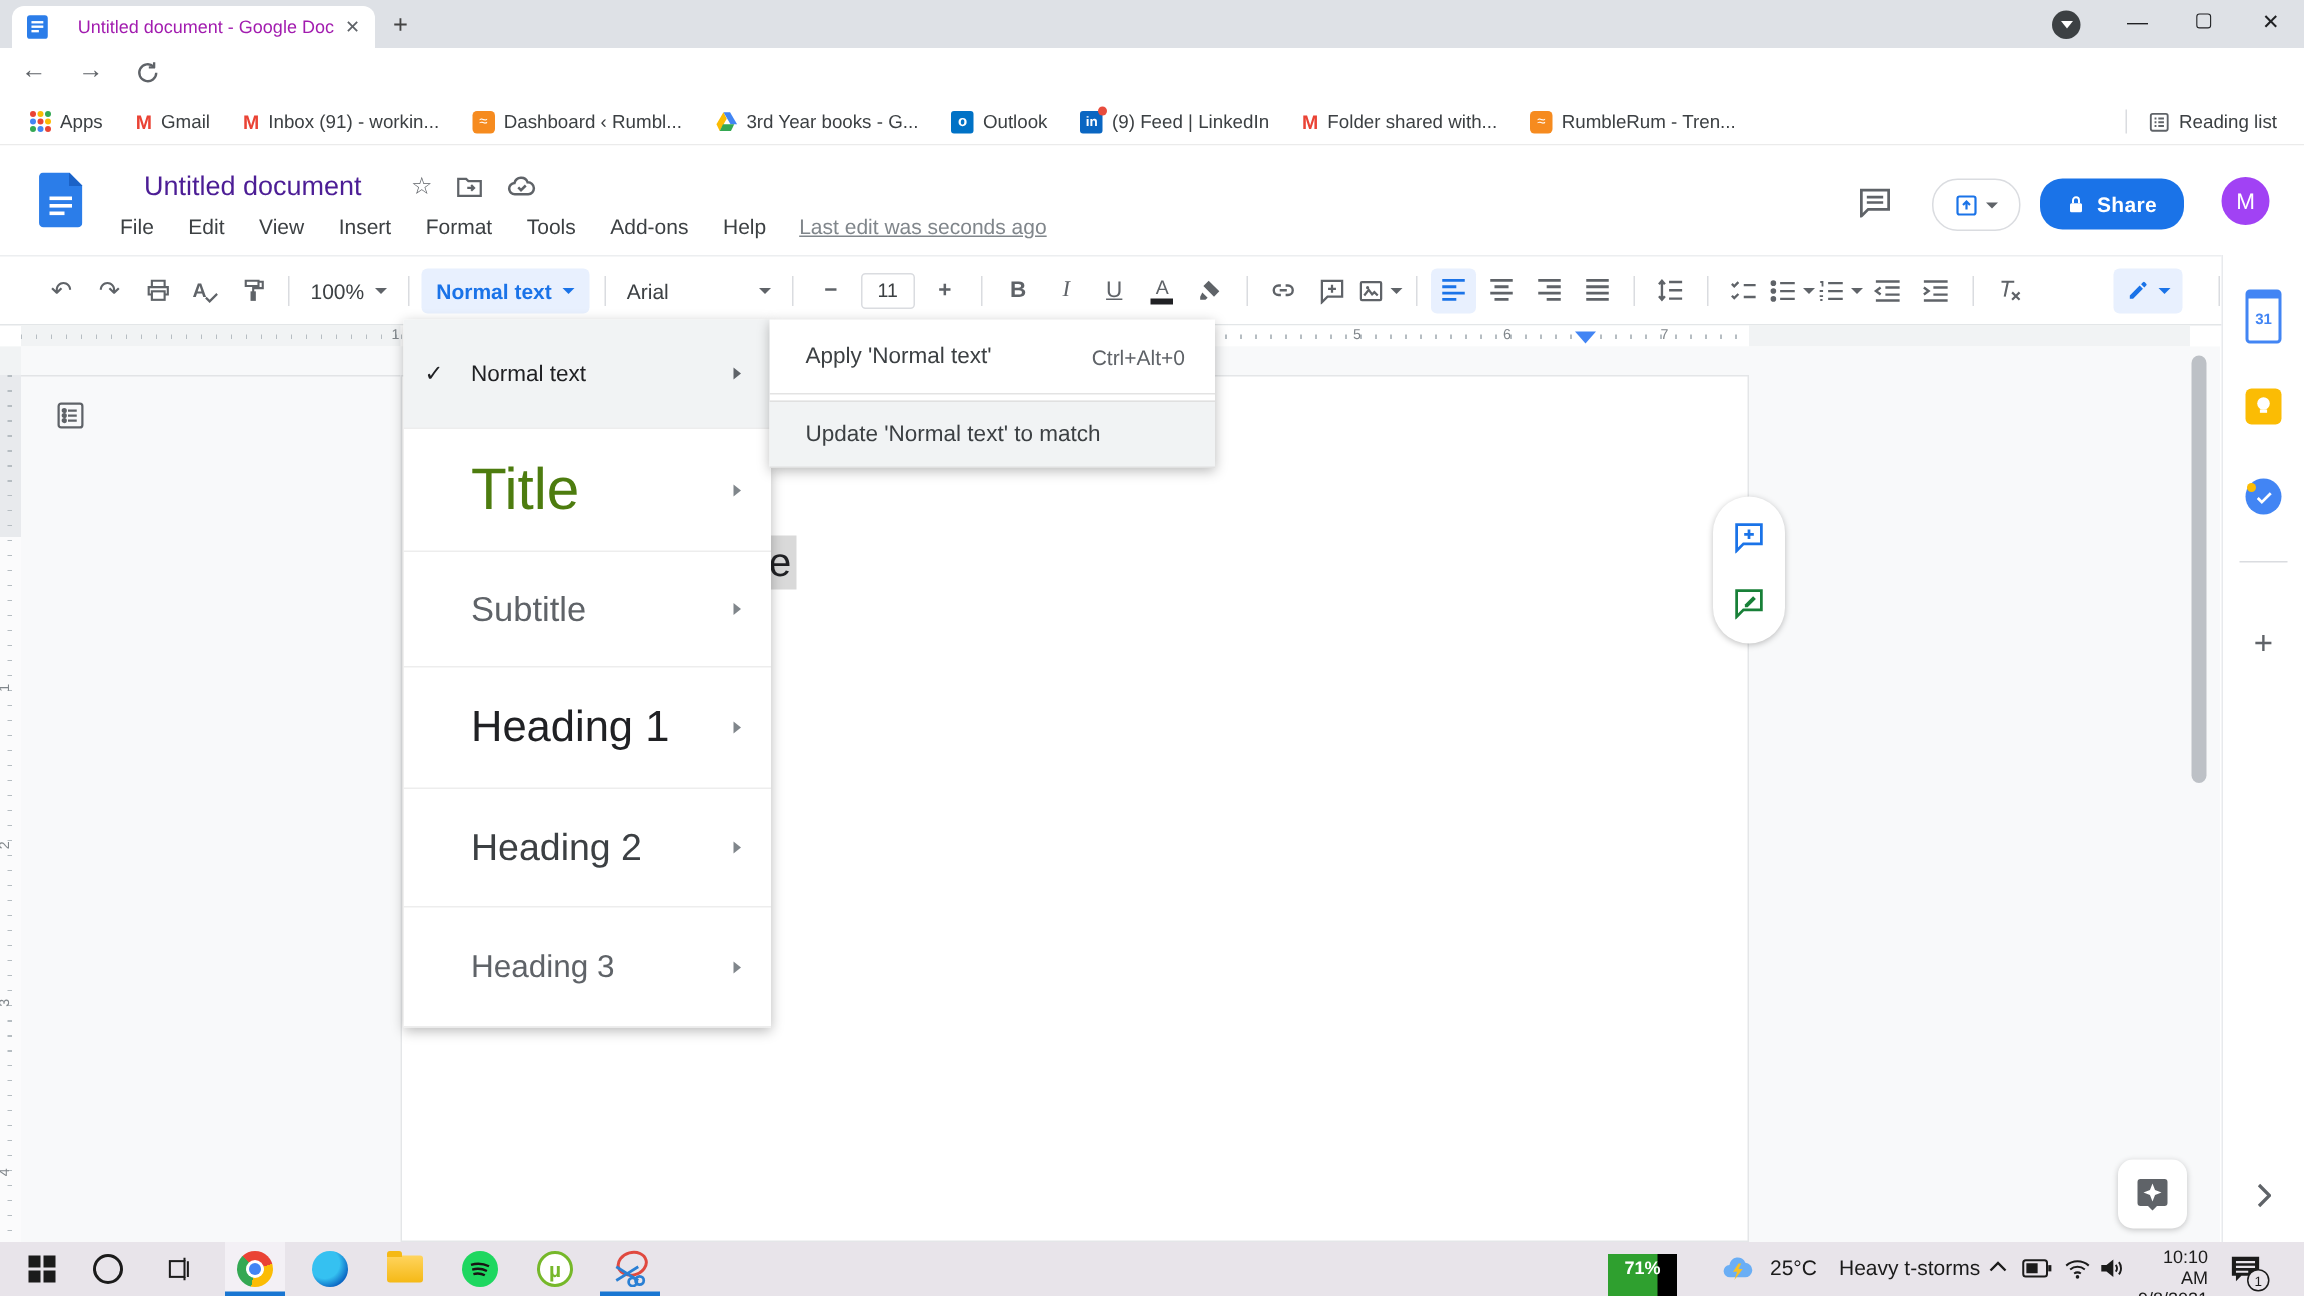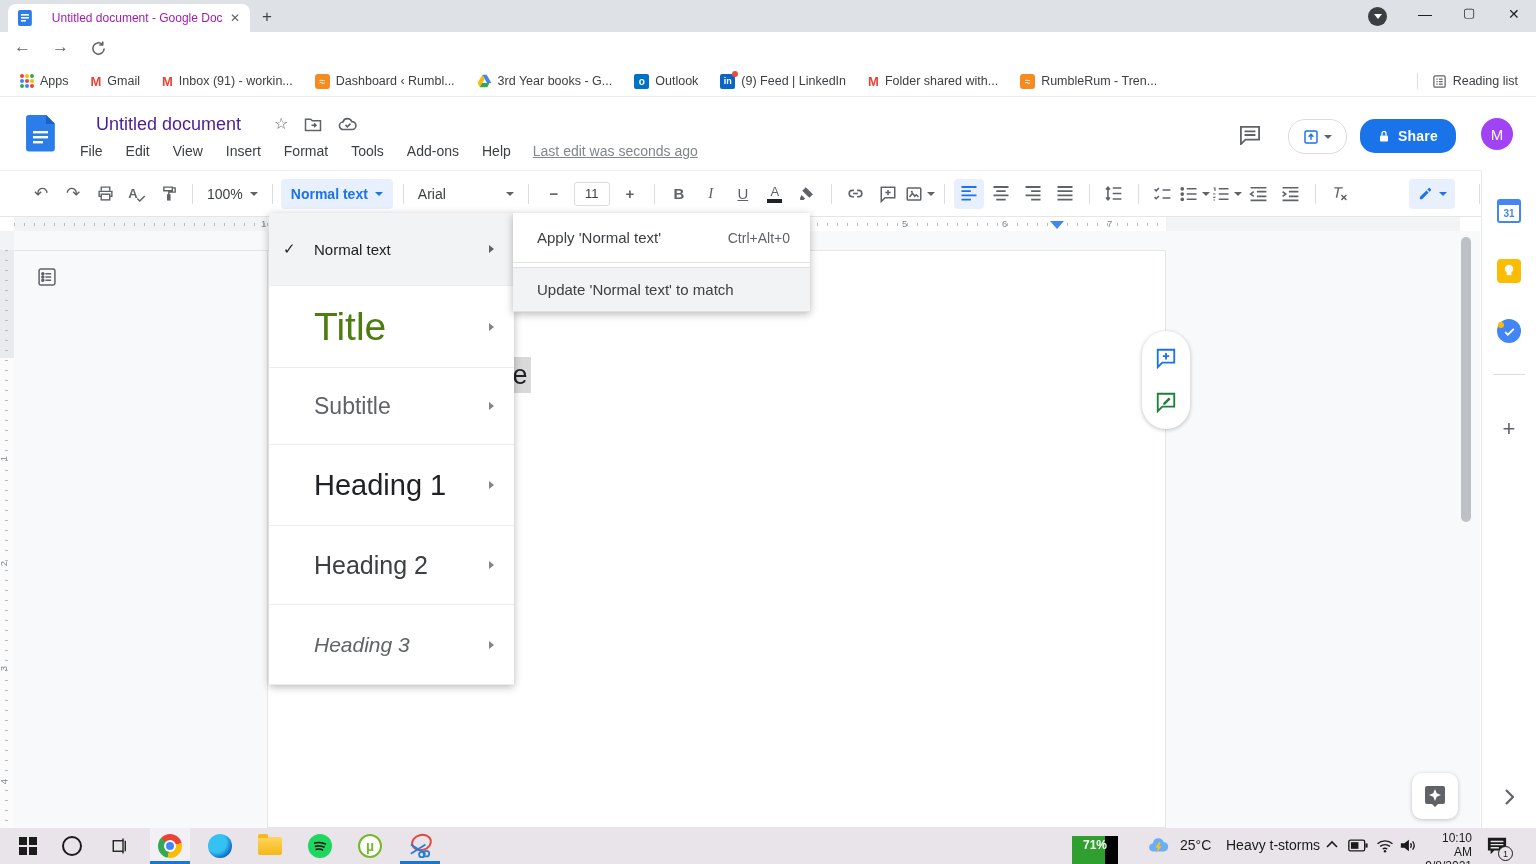--- a/index.html
+++ b/index.html
@@ -485,40 +485,40 @@
       <div class="arr-r"></div>
     </div>
     <div class="smenu-item" style="height:81px;">
       <span style="font-size:29px;color:#202124;">Heading 1</span>
       <div class="arr-r"></div>
     </div>
     <div class="smenu-item" style="height:79px;">
       <span style="font-size:25px;color:#3c4043;">Heading 2</span>
       <div class="arr-r"></div>
     </div>
-    <div class="smenu-item" style="height:80px;font-style:italic;">
+    <div class="smenu-item" style="height:80px;">
       <span style="font-size:21px;color:#5f6368;">Heading 3</span>
       <div class="arr-r"></div>
     </div>
   </div>
 
   <div class="menu" style="left:513px;top:213px;width:297px;">
     <div class="f" style="height:49px;padding:0 20px 0 24px;justify-content:space-between;">
       <span style="font-size:15px;color:#3c4043;">Apply 'Normal text'</span>
       <span style="font-size:14px;color:#5f6368;">Ctrl+Alt+0</span>
     </div>
     <div style="height:1px;background:#e3e3e3;"></div>
     <div class="f" style="height:45px;margin-top:4px;padding:0 24px;background:#f1f3f4;border-top:1px solid #e0e0e0;border-bottom:1px solid #e0e0e0;box-sizing:border-box;text-align:right;">
       <span style="font-size:15px;color:#3c4043;">Update 'Normal text' to match</span>
     </div>
   </div>
 
   <div class="abs sidepanel">
     <div class="sideicon" style="top:28px;">
-      <div style="width:24px;height:24px;background:#fff;border:2px solid #4285f4;border-top:6px solid #4285f4;border-radius:3px;box-sizing:border-box;display:flex;align-items:center;justify-content:center;">
+      <div style="width:24px;height:36px;background:#fff;border:2px solid #4285f4;border-top:6px solid #4285f4;border-radius:3px;box-sizing:border-box;display:flex;align-items:center;justify-content:center;">
         <span style="font-size:10px;color:#4285f4;font-weight:bold;">31</span>
       </div>
     </div>
     <div class="sideicon" style="top:88px;">
       <div style="width:24px;height:24px;background:#fbbc04;border-radius:4px;display:flex;align-items:center;justify-content:center;">
         <svg width="12" height="14" viewBox="0 0 12 14">
             <circle cx="6" cy="5" r="4.2" fill="#fff"></circle>
             <rect x="3.6" y="9" width="4.8" height="2.2" fill="#fff"></rect>
           </svg>
       </div>

